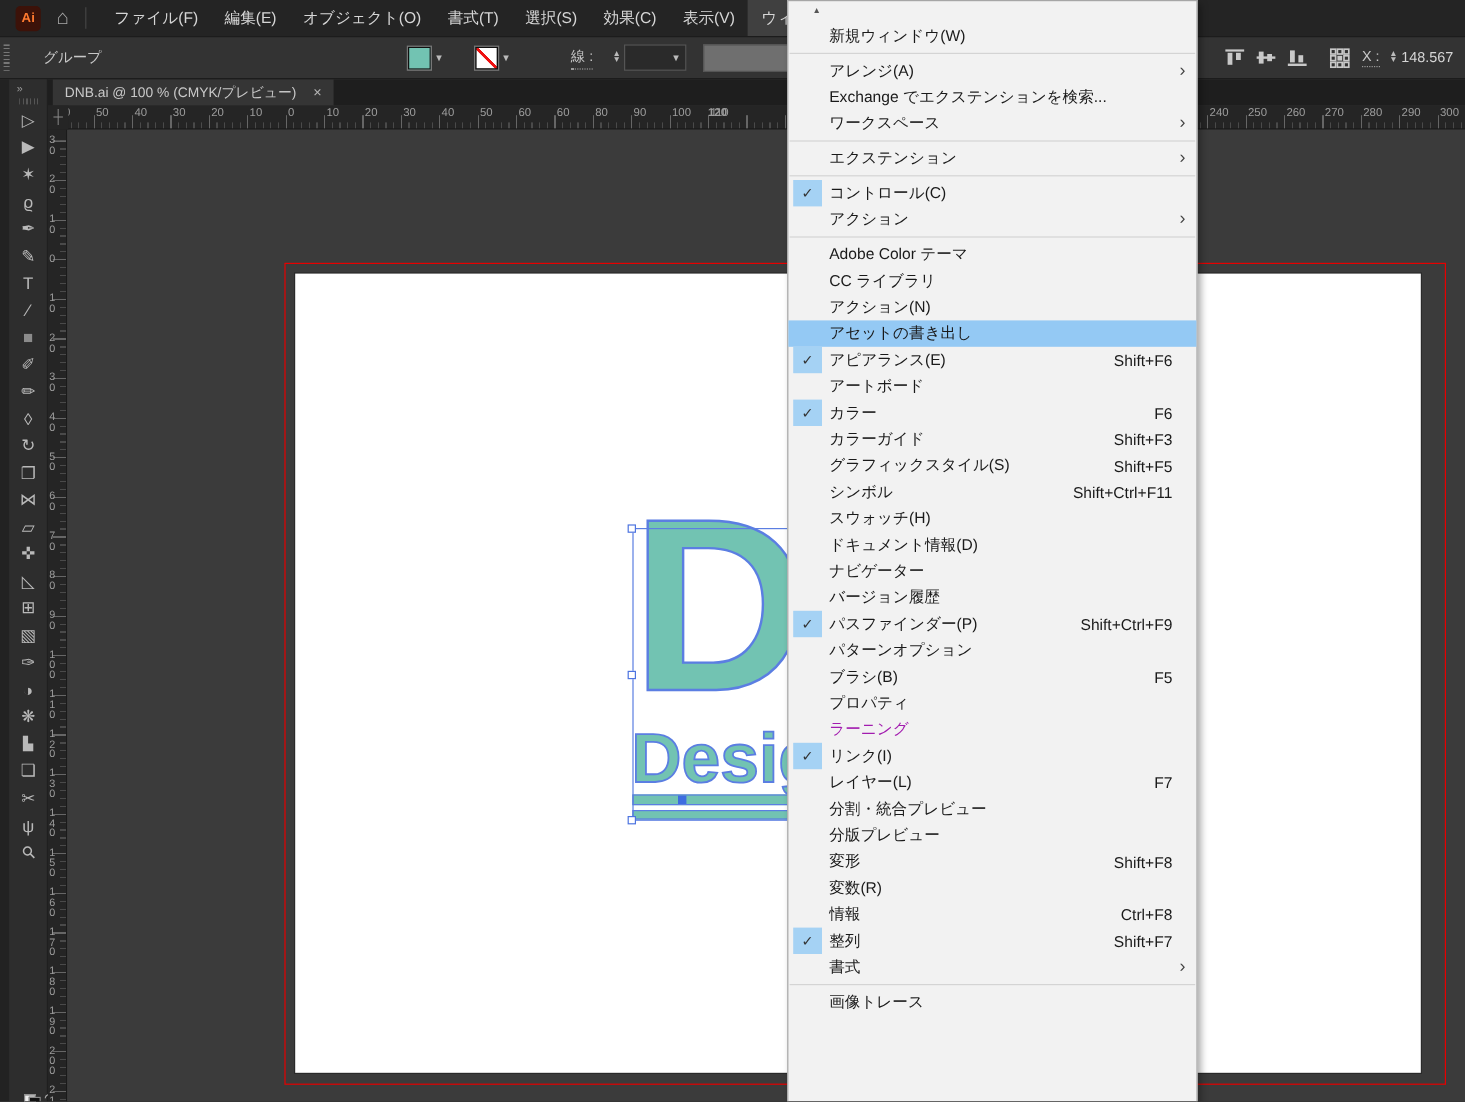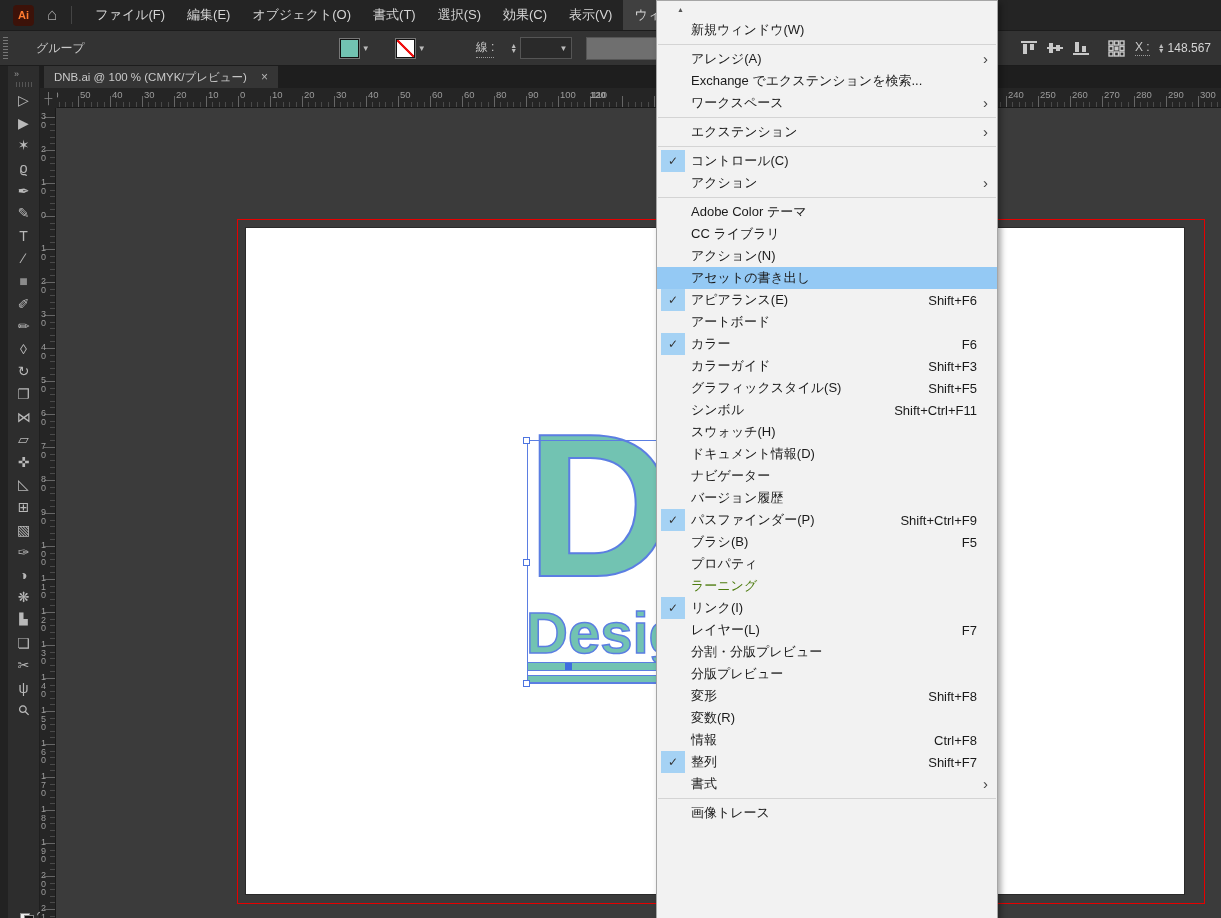--- a/index.html
+++ b/index.html
@@ -99,21 +99,21 @@
   .handle{position:absolute;width:7px;height:7px;background:#fff;border:1px solid #4d74e0;box-sizing:border-box;}
   .anchor{position:absolute;left:509px;top:555px;width:7px;height:7px;background:#3e6de0;}
   
   #window-menu{position:absolute;left:656px;top:0;width:342px;height:920px;background:#f2f2f2;
                border:1px solid #a6a6a6;box-sizing:border-box;z-index:100;
                box-shadow:3px 3px 6px rgba(0,0,0,.35);color:#1a1a1a;font-size:13px;}
   .wm-scroll{height:18px;position:relative;}
   .wm-scroll span{position:absolute;left:20px;top:5px;font-size:7px;color:#555;}
   .wm-row{position:relative;height:22px;display:flex;align-items:center;padding-left:34px;cursor:default;}
   .wm-row.hl{background:#94c9f4;}
-  .wm-row.dis .wm-label{color:#4d7c0f;}
+  .wm-row.dis .wm-label{color:#a21caf;}
   .wm-check{position:absolute;left:4px;top:0;bottom:0;width:24px;background:#a5d2f4;color:#333;
             display:flex;align-items:center;justify-content:center;font-size:12px;}
   .wm-short{position:absolute;right:20px;}
   .wm-sub{position:absolute;right:9px;font-size:15px;color:#444;top:2px;}
   .wm-sep{height:1px;background:#d4d4d4;margin:3px 1px;}
 </style>
 </head>
 <body>
 
 <div id="app">
@@ -454,39 +454,42 @@
         </div>
         <div class="wm-row">
           <span class="wm-label">バージョン履歴</span>
         </div>
         <div class="wm-row">
           <span class="wm-check">✓</span>
           <span class="wm-label">パスファインダー(P)</span>
           <span class="wm-short">Shift+Ctrl+F9</span>
         </div>
         <div class="wm-row">
+          <span class="wm-label">パターンオプション</span>
+        </div>
+        <div class="wm-row">
           <span class="wm-label">ブラシ(B)</span>
           <span class="wm-short">F5</span>
         </div>
         <div class="wm-row">
           <span class="wm-label">プロパティ</span>
         </div>
         <div class="wm-row dis">
           <span class="wm-label">ラーニング</span>
         </div>
         <div class="wm-row">
           <span class="wm-check">✓</span>
           <span class="wm-label">リンク(I)</span>
         </div>
         <div class="wm-row">
           <span class="wm-label">レイヤー(L)</span>
           <span class="wm-short">F7</span>
         </div>
         <div class="wm-row">
-          <span class="wm-label">分割・分版プレビュー</span>
+          <span class="wm-label">分割・統合プレビュー</span>
         </div>
         <div class="wm-row">
           <span class="wm-label">分版プレビュー</span>
         </div>
         <div class="wm-row">
           <span class="wm-label">変形</span>
           <span class="wm-short">Shift+F8</span>
         </div>
         <div class="wm-row">
           <span class="wm-label">変数(R)</span>

